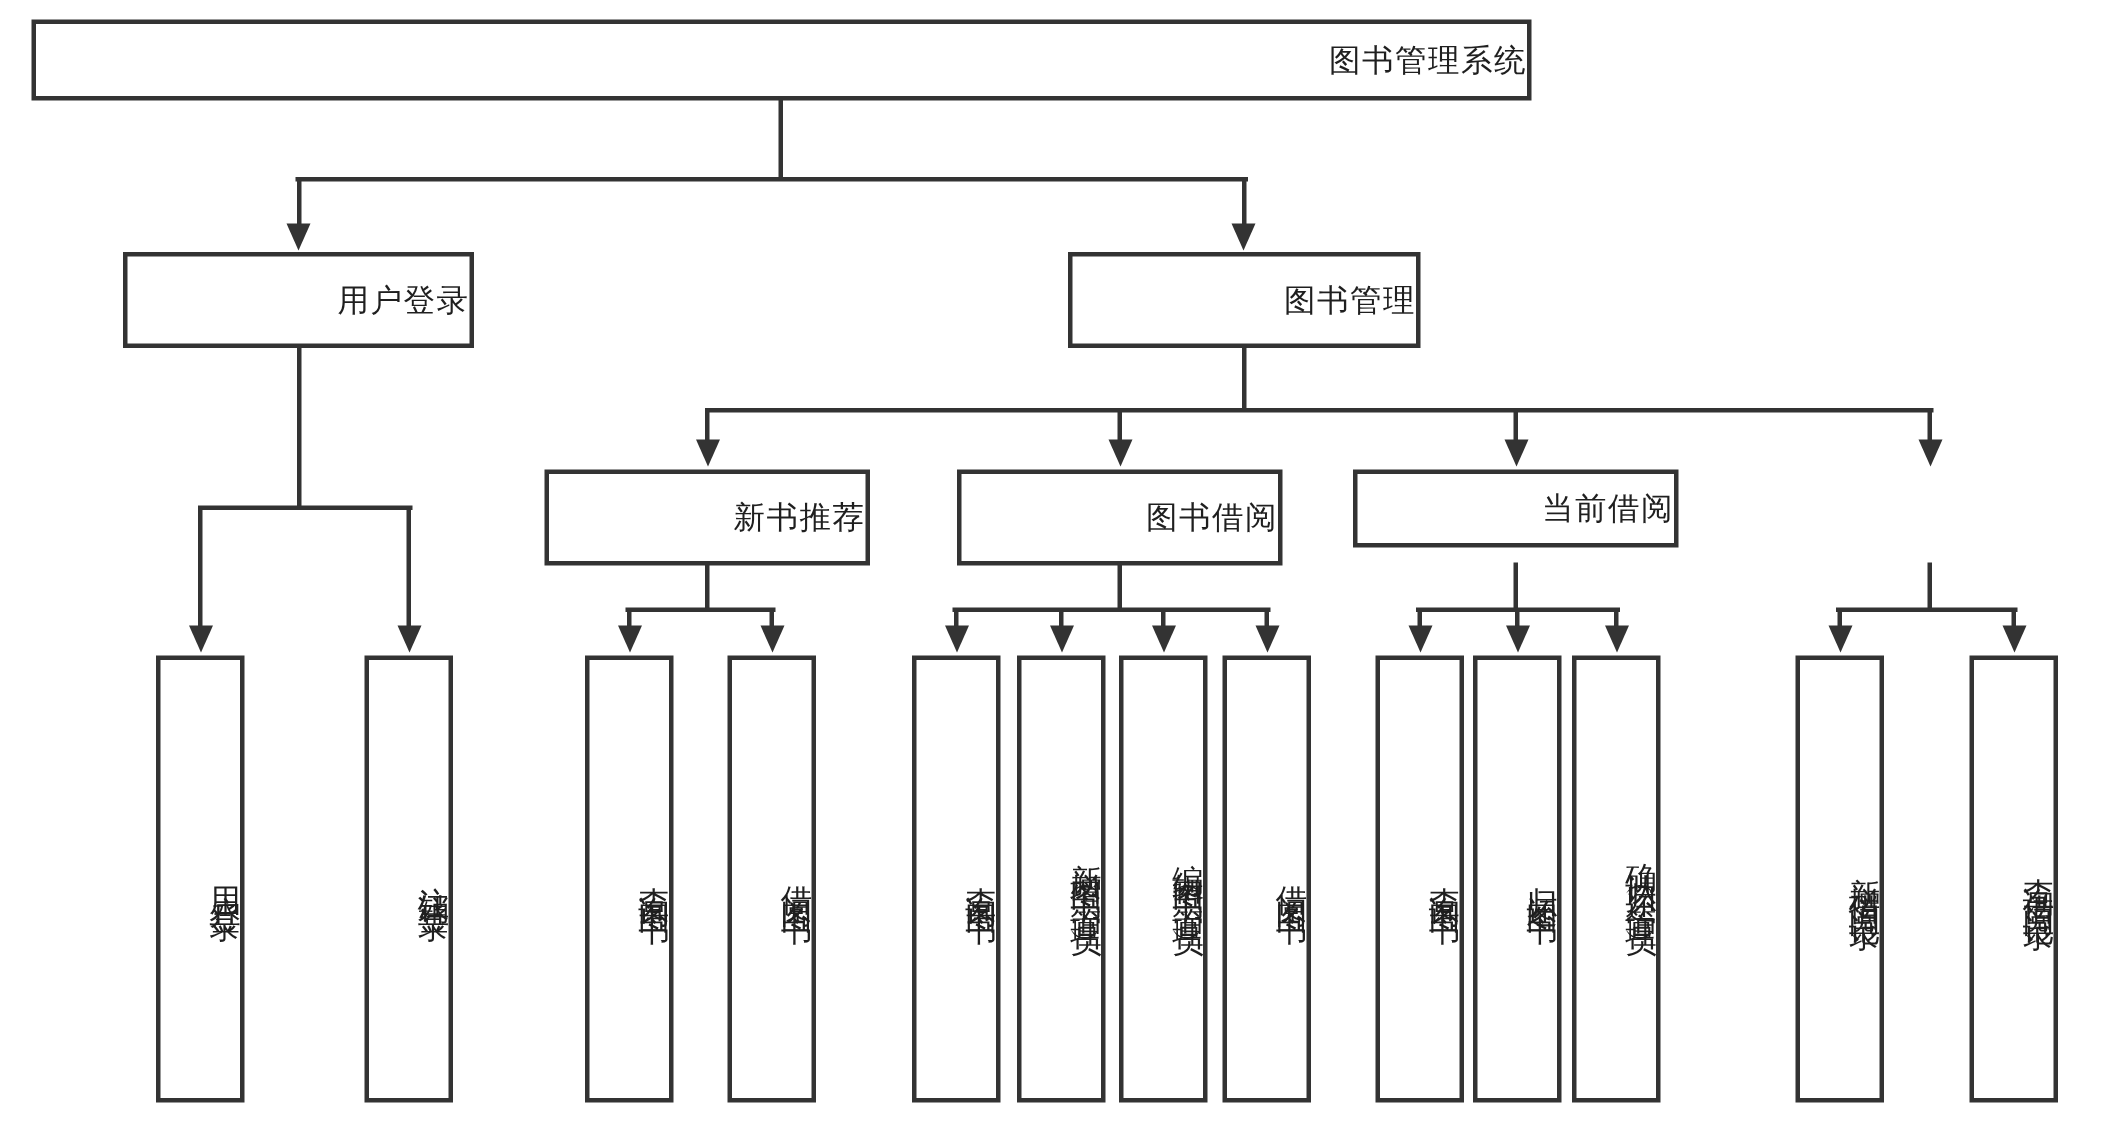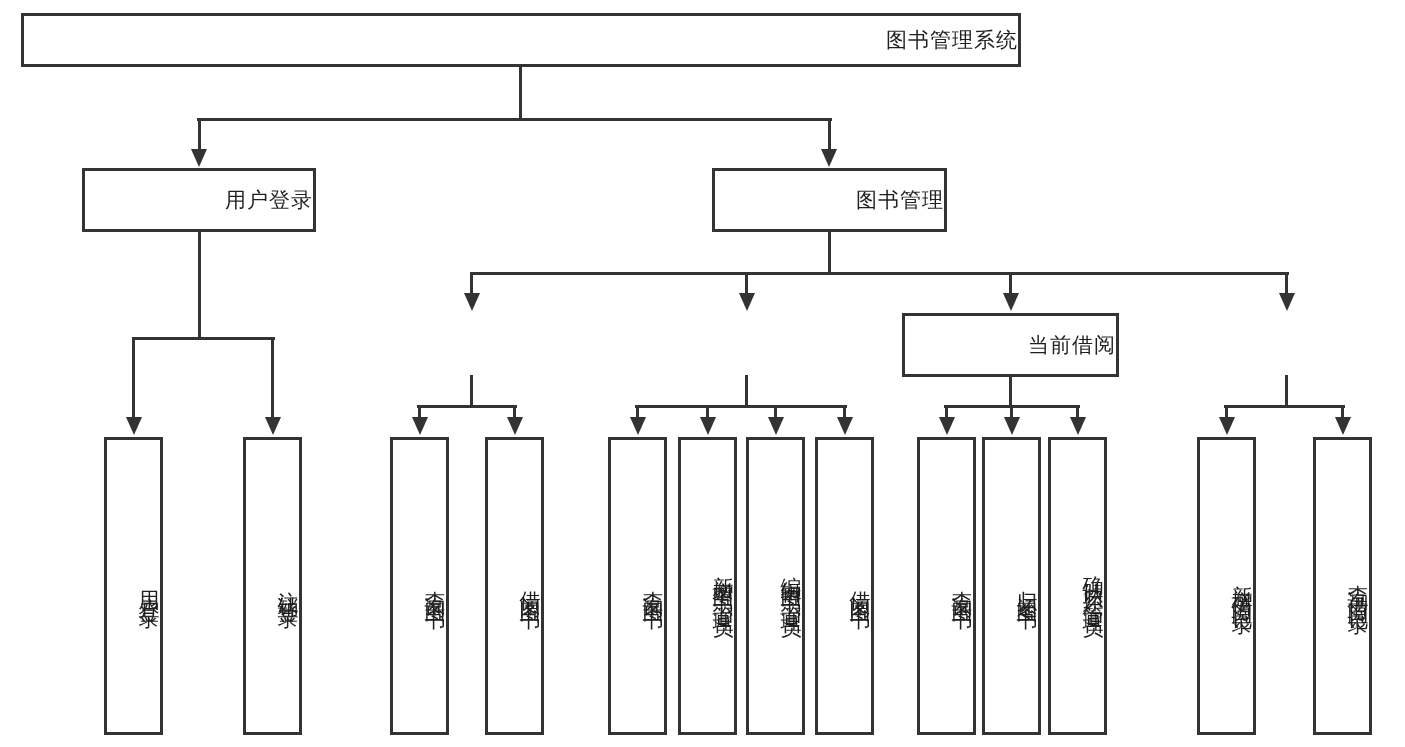--- a/index.html
+++ b/index.html
@@ -87,21 +87,27 @@
   <div class="hl" style="left:470px; top:272px; width:819px;"></div>
   <div class="vl" style="left:470px; top:274px; height:25px;"></div>
   <div class="arr" style="left:464px; top:293px;"></div>
   <div class="vl" style="left:745px; top:274px; height:25px;"></div>
   <div class="arr" style="left:739px; top:293px;"></div>
   <div class="vl" style="left:1009px; top:274px; height:25px;"></div>
   <div class="arr" style="left:1003px; top:293px;"></div>
   <div class="vl" style="left:1285px; top:274px; height:25px;"></div>
   <div class="arr" style="left:1279px; top:293px;"></div>
 
-  <div class="box box-h" style="left:902px; top:313px; width:217px; height:64px;">
+  <div class="box box-h" style="left:363px; top:313px; width:217px; height:64px;">
+    <span>新书推荐</span>
+  </div>
+  <div class="box box-h" style="left:638px; top:313px; width:217px; height:64px;">
+    <span>图书借阅</span>
+  </div>
+  <div class="box box-h" style="left:902px; top:313px; width:217px; height:52px;">
     <span>当前借阅</span>
   </div>
 
   <div class="vl" style="left:470px; top:375px; height:32px;"></div>
   <div class="hl" style="left:417px; top:405px; width:100px;"></div>
   <div class="vl" style="left:418px; top:407px; height:16px;"></div>
   <div class="arr" style="left:412px; top:417px;"></div>
   <div class="vl" style="left:513px; top:407px; height:16px;"></div>
   <div class="arr" style="left:507px; top:417px;"></div>
 

